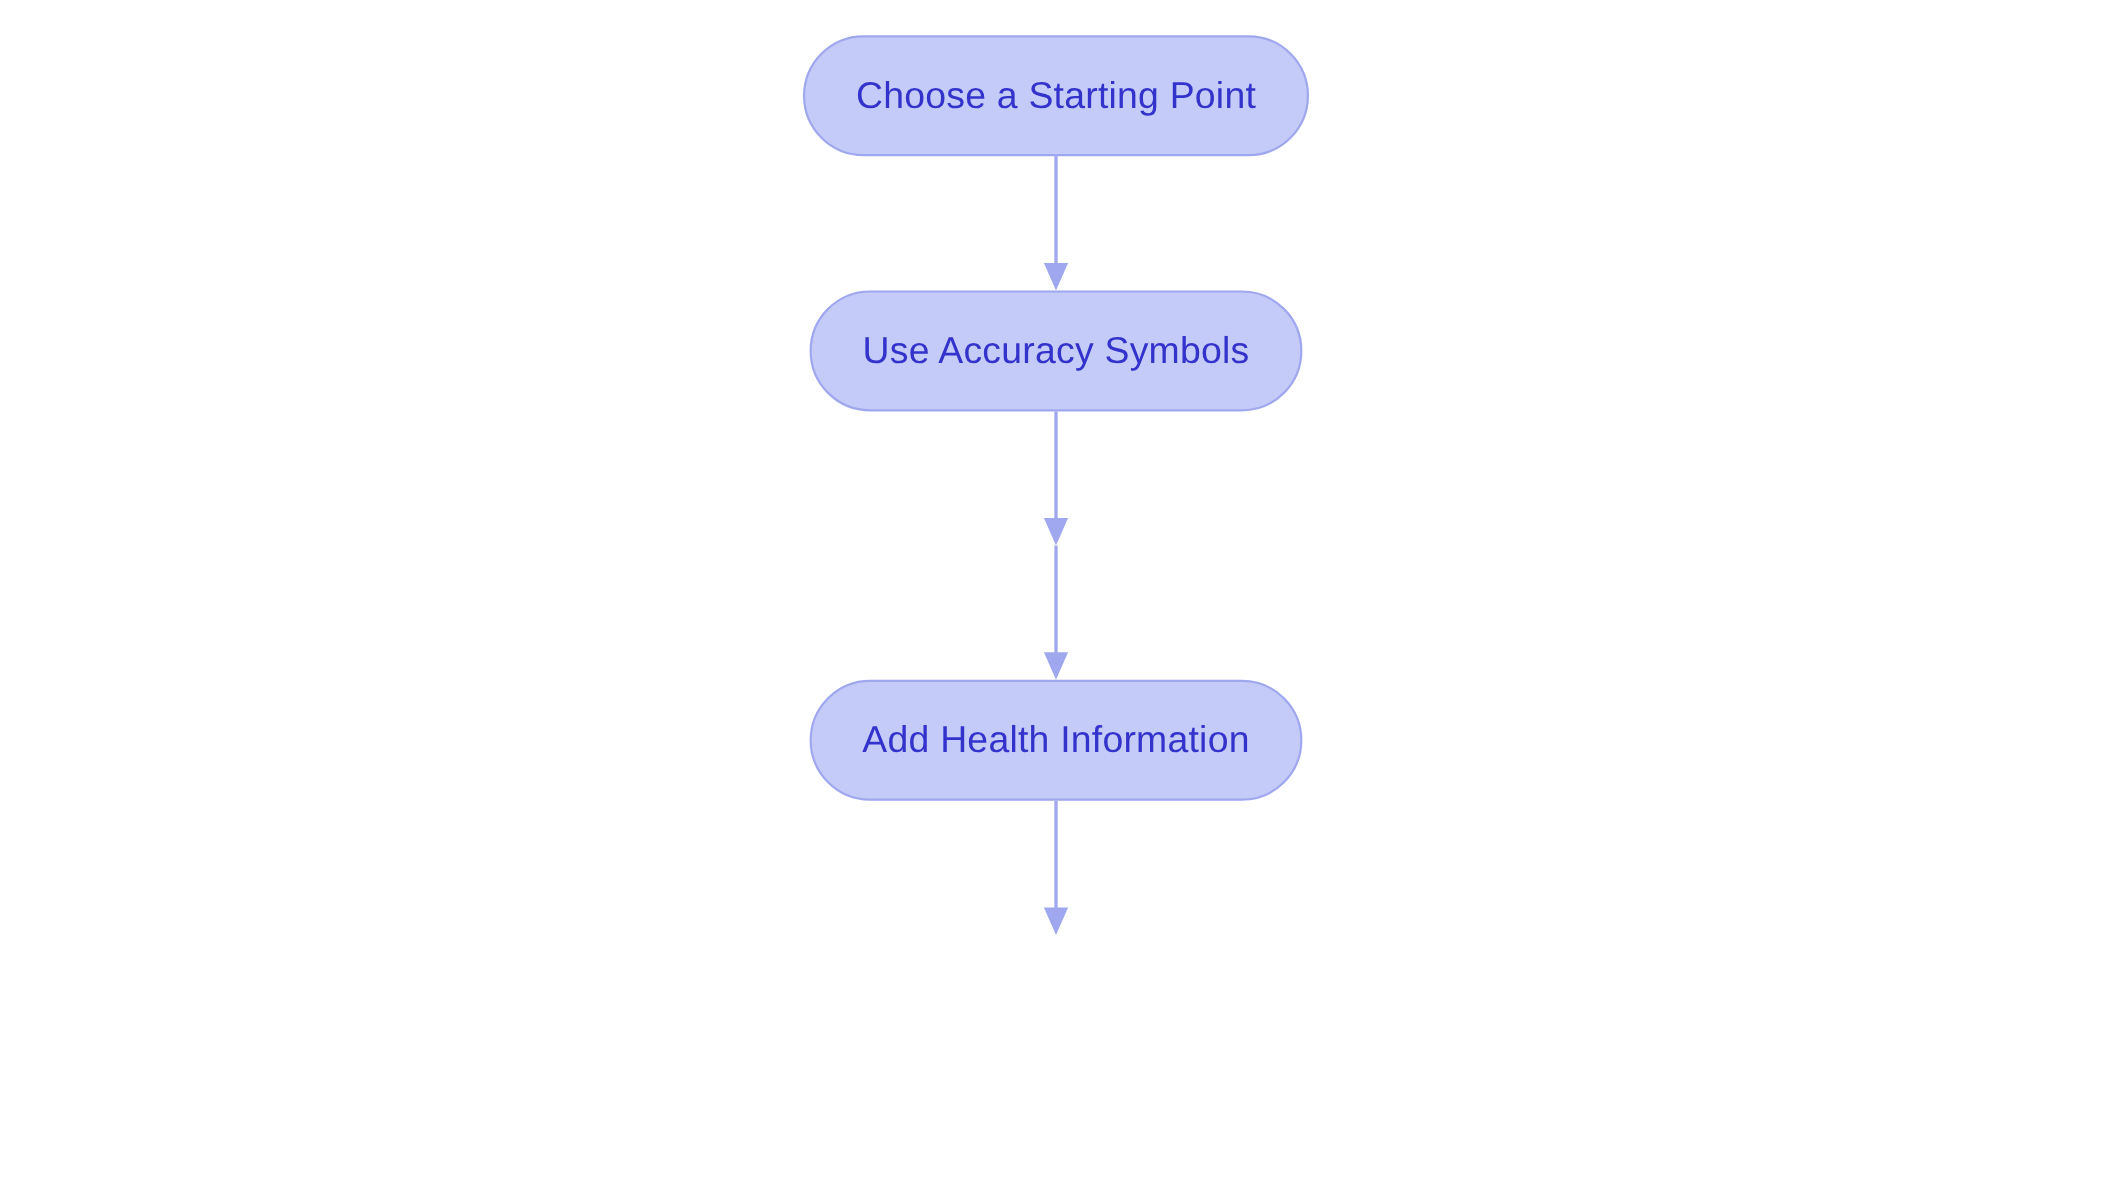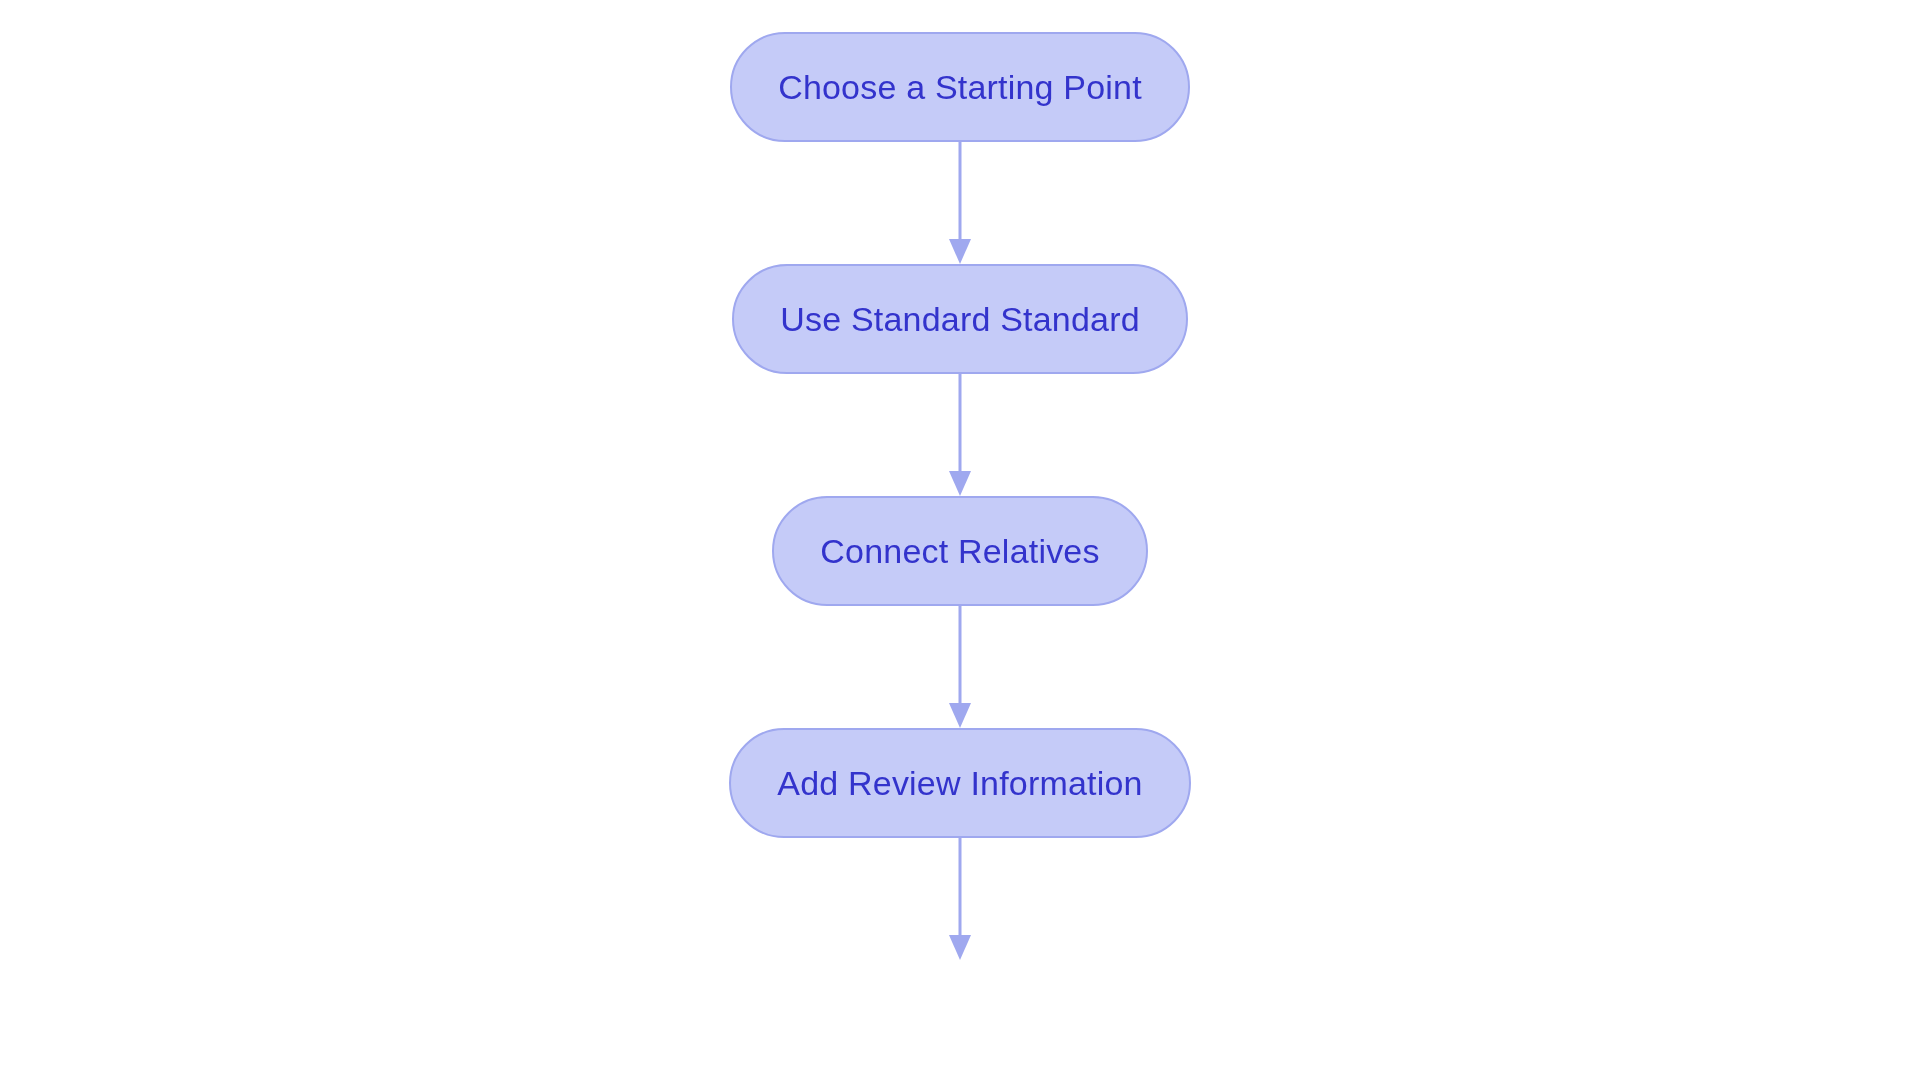--- a/index.html
+++ b/index.html
@@ -89,39 +89,36 @@
     <div class="flow-node">
       <span>Choose a Starting Point</span>
     </div>
 
     <div class="flow-connector">
       <div class="conn-line"></div>
       <div class="conn-head"></div>
     </div>
 
     <div class="flow-node">
-      <span>Use Standard Standard</span>
+      <span>Use Accuracy Symbols</span>
     </div>
 
     <div class="flow-connector">
       <div class="conn-line"></div>
       <div class="conn-head"></div>
     </div>
 
-    <div class="flow-node">
-      <span>Connect Relatives</span>
-    </div>
 
     <div class="flow-connector">
       <div class="conn-line"></div>
       <div class="conn-head"></div>
     </div>
 
     <div class="flow-node">
-      <span>Add Review Information</span>
+      <span>Add Health Information</span>
     </div>
 
     <div class="flow-connector">
       <div class="conn-line"></div>
       <div class="conn-head"></div>
     </div>
 
 
   </div>
 </div>

